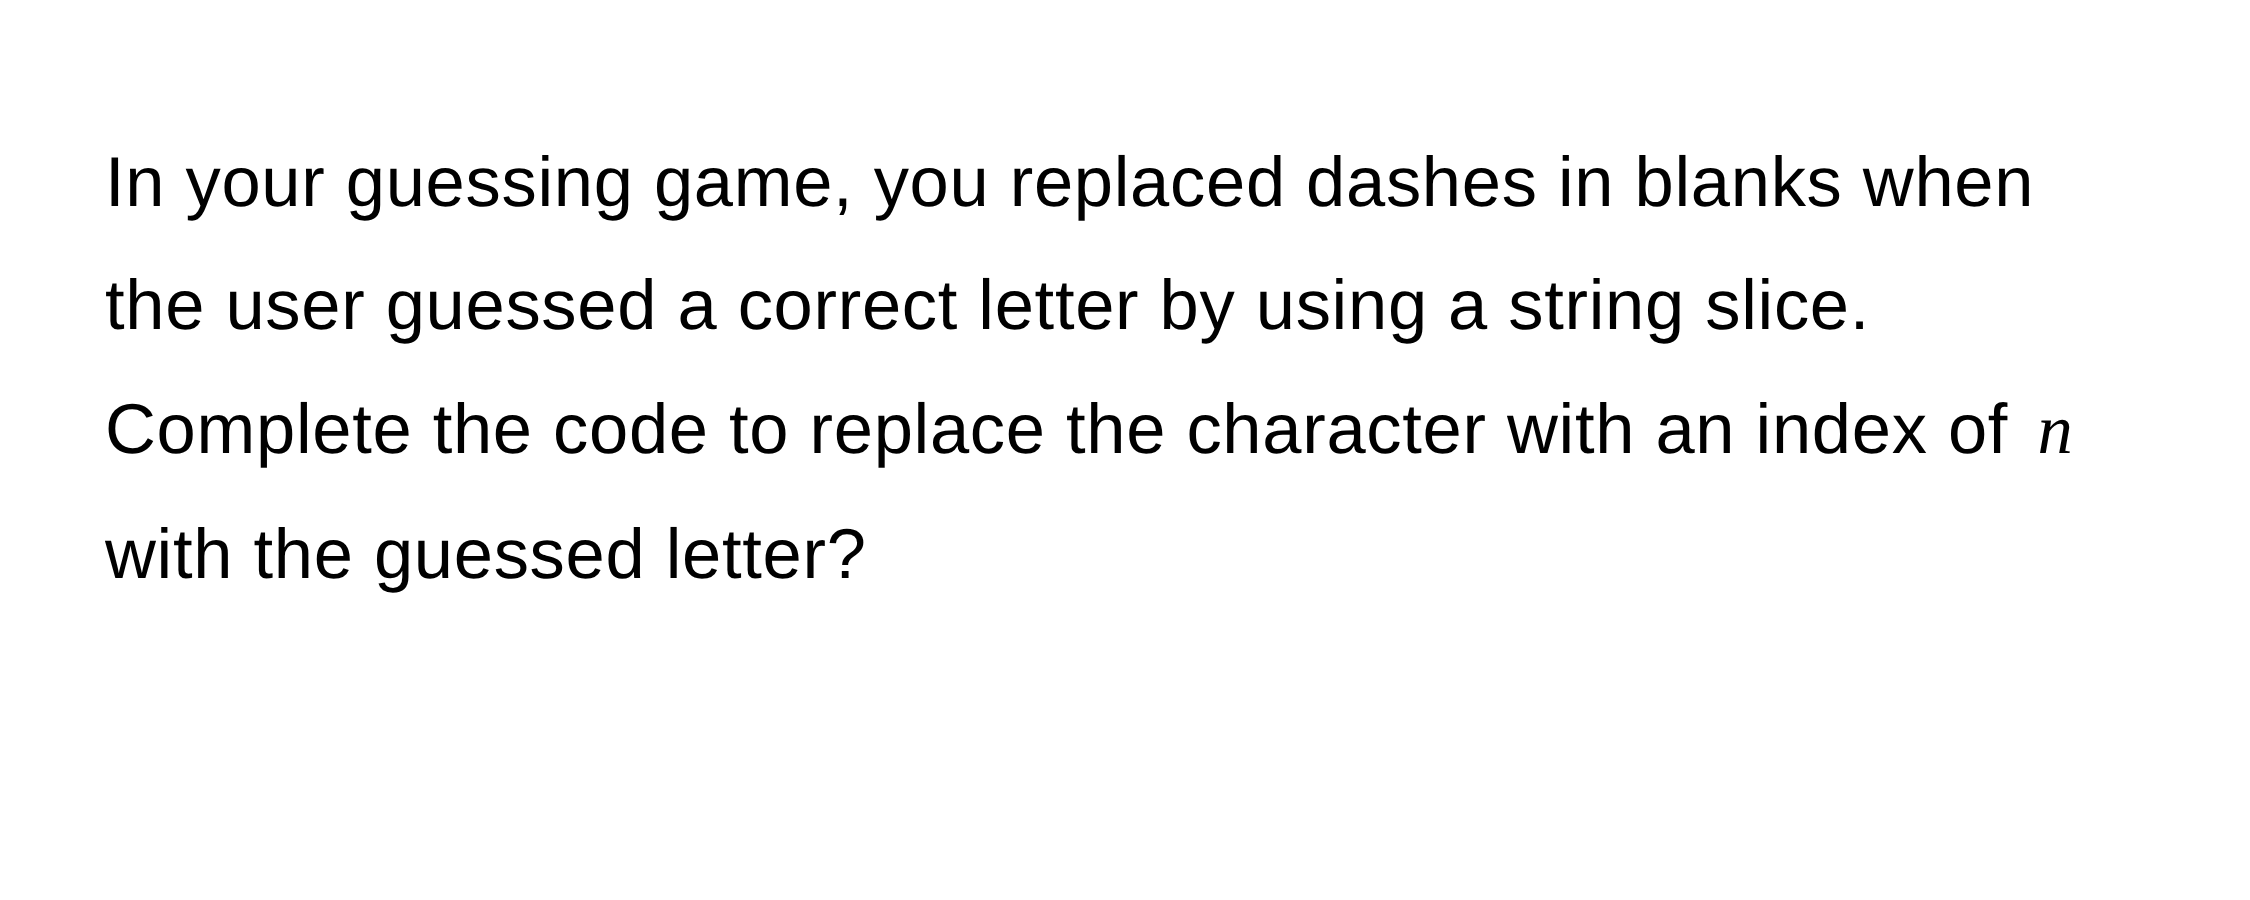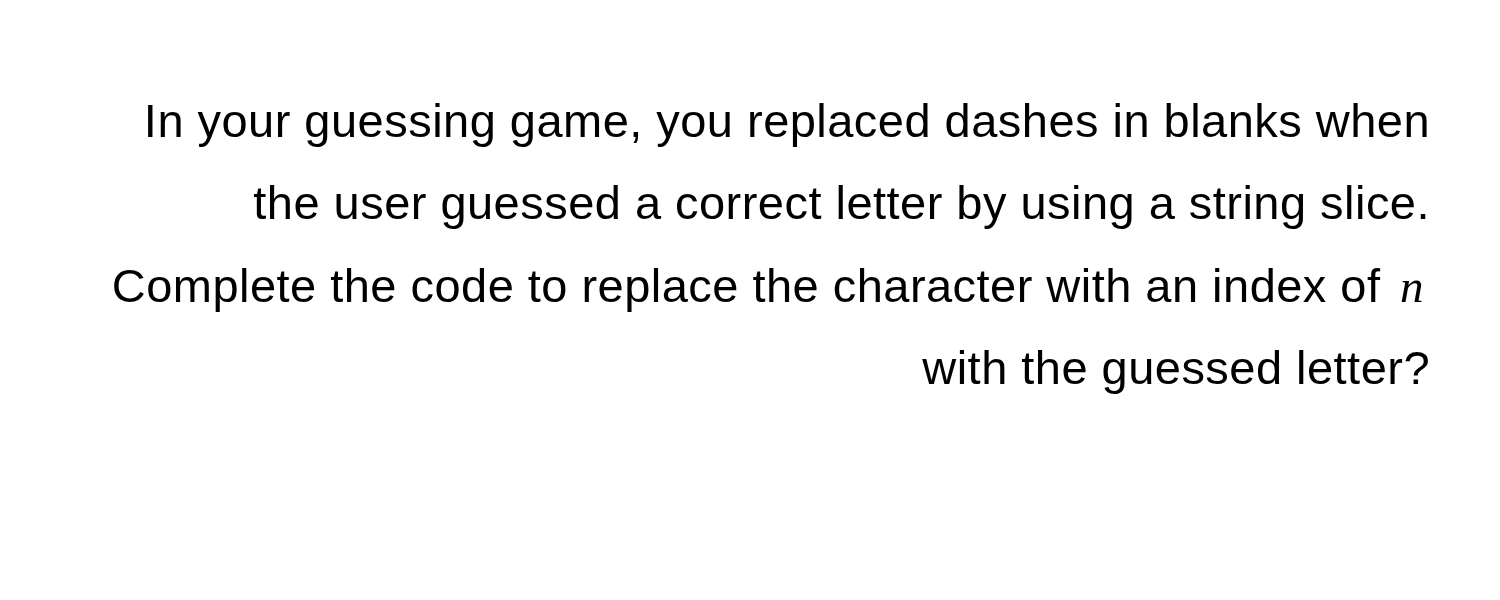--- a/index.html
+++ b/index.html
@@ -14,21 +14,20 @@
       font-family: -apple-system, BlinkMacSystemFont, "Segoe UI", Helvetica, Arial, sans-serif;
       padding: 80px 70px 60px 70px;
       overflow: hidden;
     }
     .question-text {
       font-size: 47px;
       line-height: 1.75;
       color: #000000;
       font-weight: 400;
       letter-spacing: 0.01em;
-      text-align: right;
     }
     .math-var {
       font-family: Georgia, "Times New Roman", serif;
       font-style: italic;
       font-size: 47px;
       padding: 0 6px;
     }
   </style>
 </head>
 <body>

